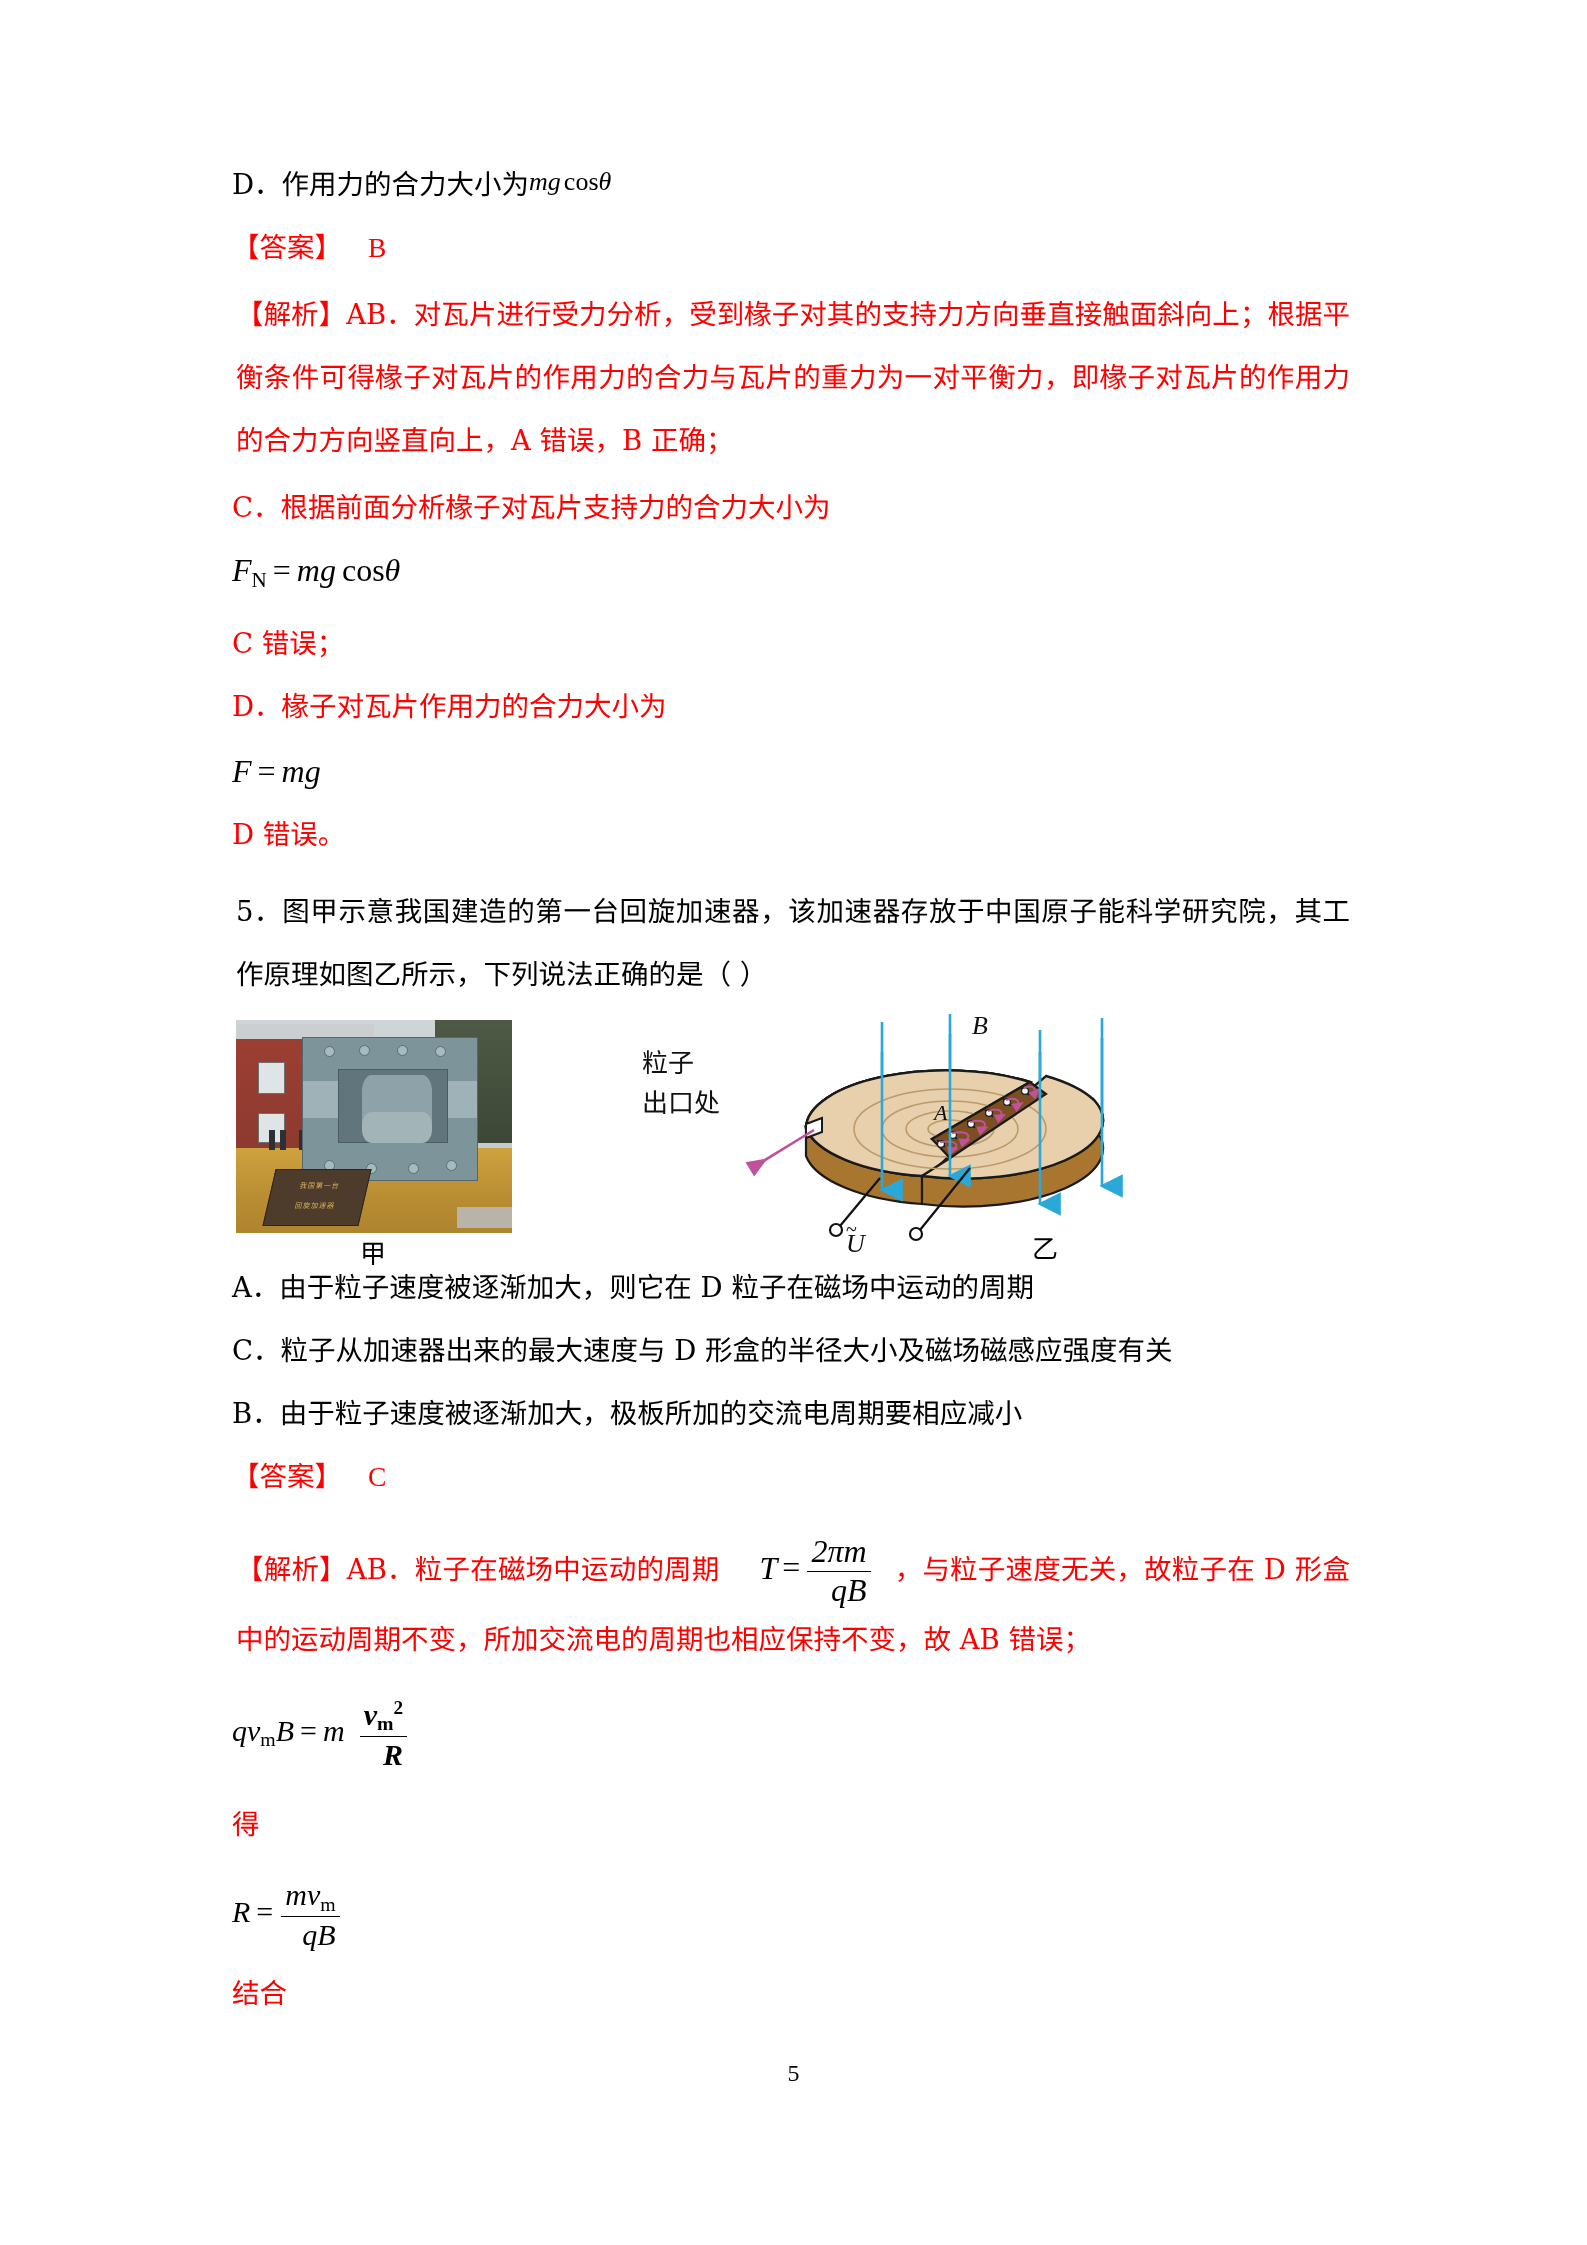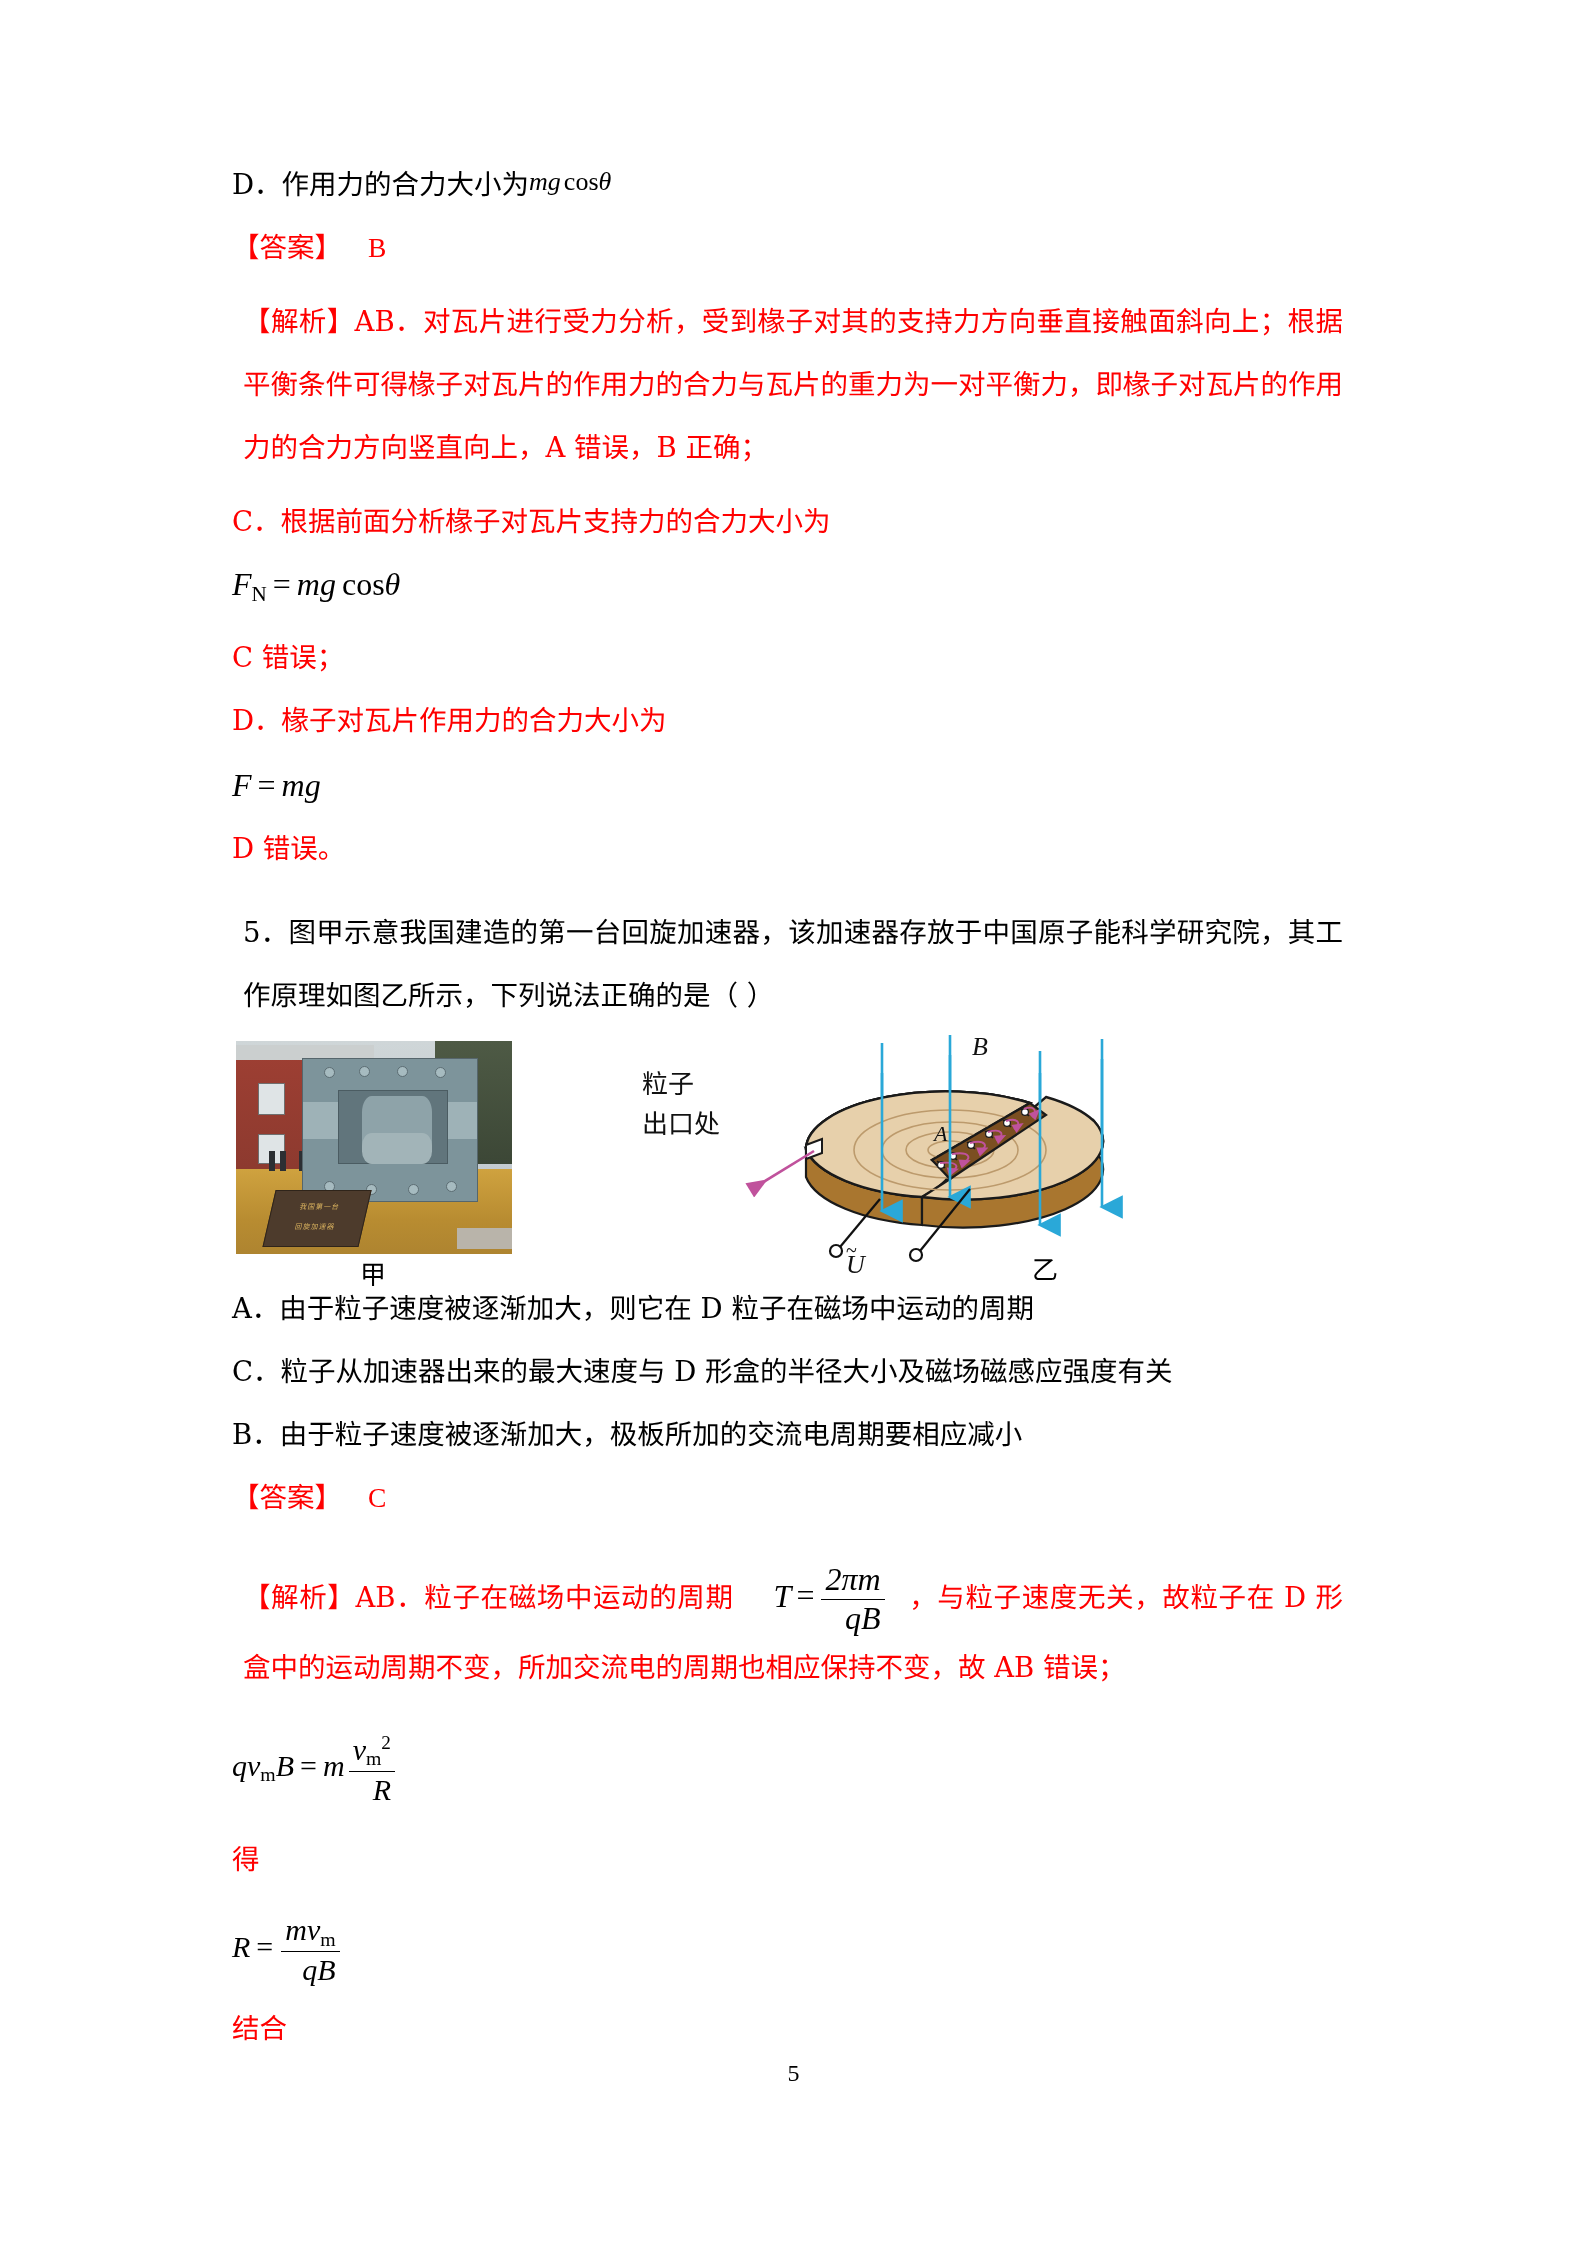--- a/index.html
+++ b/index.html
@@ -24,21 +24,21 @@
     left: 232px;
     top: 150px;
     width: 1122px;
   }
   .para {
     font-size: 27.5px;
     line-height: 63px;
     color: #000000;
     text-align: justify;
     text-justify: inter-ideograph;
-    margin: 11px;
+    margin: 4px;
   }
   .red {
     color: #ff0000;
   }
   .blk {
     color: #000000;
   }
   .cjk {
     font-family: "DejaVu Serif", "Liberation Serif", serif;
   }
@@ -429,21 +429,21 @@
     </div>
 
     <div class="gap-md"></div>
 
     <div class="para red cjk" style="line-height:63px;"><span>【解析】</span><span>AB．</span><span>粒子在磁场中运动的周期</span><span class="math inline-mid" style="margin:0 22px 0 40px;"><span>T</span><span class="up" style="margin:0 5px;">=</span><span class="frac"><span class="num">2πm</span><span class="den">qB</span></span></span><span>，与粒子速度无关，故粒子在 D 形盒中的运动周期不变，所加交流电的周期也相应保持不变，故 AB 错误；</span></div>
 
 
     <div class="gap-md"></div>
 
     <div class="mathblock">
-      <span class="math" style="font-size:30px;"><span>q</span><span>v</span><span class="sub">m</span><span>B</span><span class="up" style="margin:0 6px;">=</span><span>m</span><span class="frac" style="margin-left:4px;"><span class="num"><span>v</span><span class="sub">m</span><span class="sup">2</span></span><span class="den">R</span></span></span>
+      <span class="math" style="font-size:30px;"><span>q</span><span>v</span><span class="sub">m</span><span>B</span><span class="up" style="margin:0 6px;">=</span><span>m</span><span class="frac" style="margin-left:15px;font-weight:bold;"><span class="num"><span>v</span><span class="sub">m</span><span class="sup">2</span></span><span class="den">R</span></span></span>
     </div>
 
     <div class="gap-md"></div>
 
     <div class="row">
       <span class="cjk red">得</span>
     </div>
 
     <div class="gap-md"></div>
 

